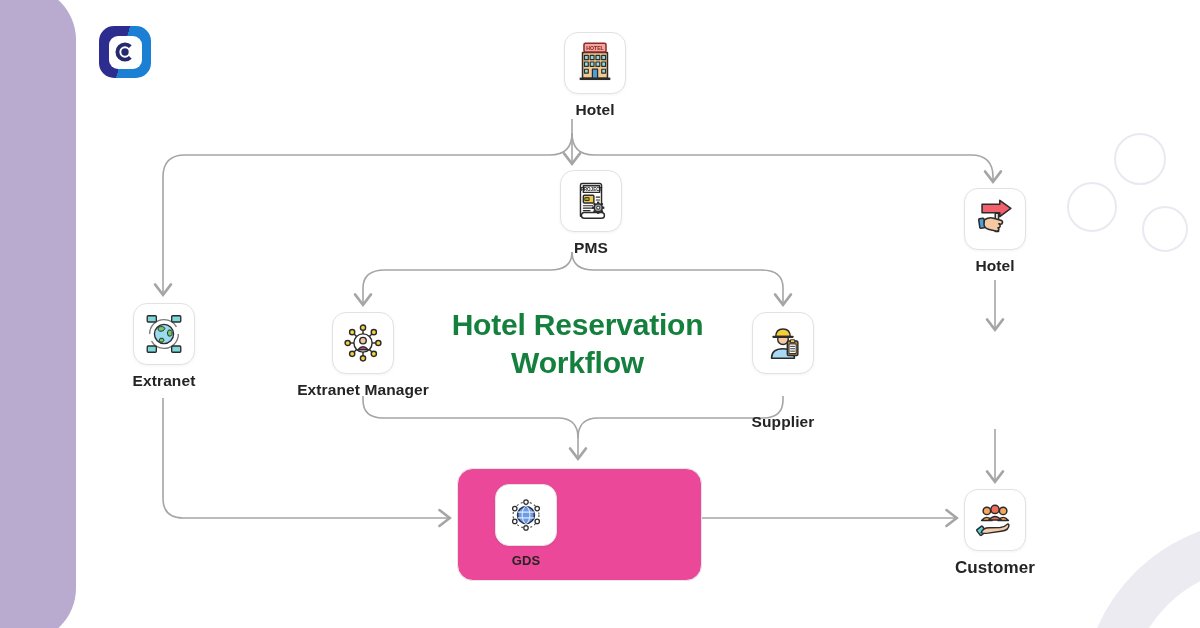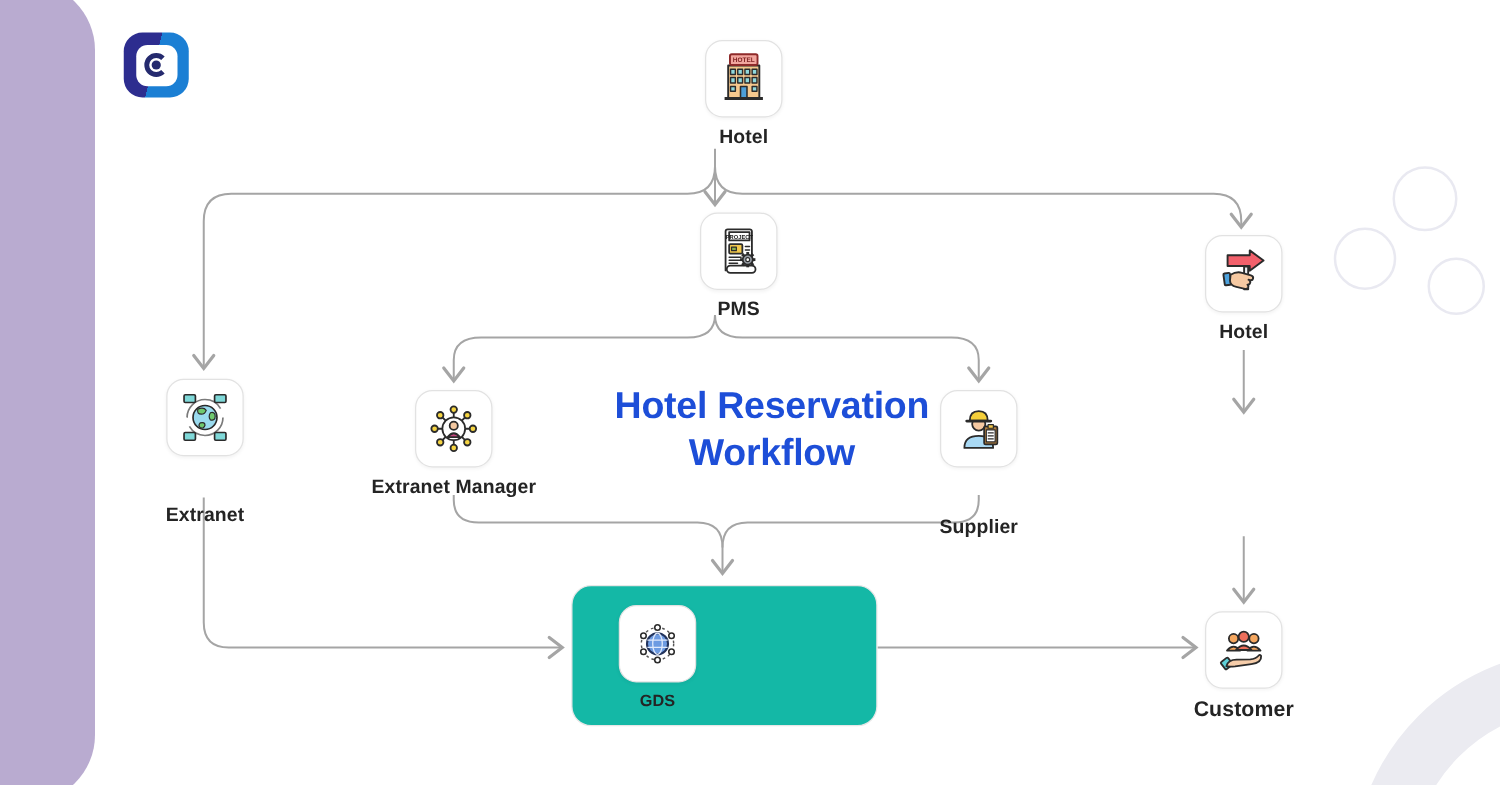--- a/index.html
+++ b/index.html
@@ -26,25 +26,25 @@
   .node{position:absolute;z-index:2;display:flex;flex-direction:column;align-items:center;width:62px;}
   .card{width:62px;height:62px;background:#fff;border:1.5px solid #e2e2e2;border-radius:14px;
         box-sizing:border-box;display:flex;align-items:center;justify-content:center;
         box-shadow:0 1px 3px rgba(0,0,0,0.05);}
   .label{margin-top:7px;font-size:15.5px;font-weight:700;color:#242424;white-space:nowrap;
          letter-spacing:0.1px;text-align:center;}
   .label-sm{font-size:13px;}
   .label-xs{font-size:17px;}
   
   .group-box{position:absolute;left:457px;top:468px;width:245px;height:113px;z-index:2;
-             background:#14b8a6;border:1.5px solid #e7e7e7;border-radius:16px;box-sizing:border-box;}
+             background:#ec4899;border:1.5px solid #e7e7e7;border-radius:16px;box-sizing:border-box;}
   .group-box .node{z-index:3;}
   
   .title{position:absolute;left:395px;top:306px;width:365px;z-index:2;text-align:center;
-         font-size:30px;line-height:38px;font-weight:800;color:#1d4ed8;letter-spacing:-0.2px;margin-left:40px;}
+         font-size:30px;line-height:38px;font-weight:800;color:#15803d;letter-spacing:-0.2px;}
 </style>
 </head>
 <body>
 
 <div class="canvas">
 
   <div class="side-band"></div>
   <div class="deco-circle deco-c1"></div>
   <div class="deco-circle deco-c2"></div>
   <div class="deco-circle deco-c3"></div>
@@ -135,21 +135,21 @@
           </g>
           <circle r="4.2" fill="#9aa0a8" stroke="#2b2b2b" stroke-width="1.5"></circle>
           <circle r="1.6" fill="#fff" stroke="#2b2b2b" stroke-width="1"></circle>
         </g>
         <text x="24.5" y="13.4" font-size="4.8" font-weight="bold" text-anchor="middle" fill="#1d1d1d" font-family="Liberation Sans, sans-serif">PROJECT</text>
       </svg>
     </div>
     <div class="label">PMS</div>
   </div>
 
-  <div class="node" style="left:133px;top:303px;gap:32px;">
+  <div class="node" style="left:133px;top:303px;">
     <div class="card">
       <svg viewBox="0 0 48 48" width="46" height="46">
         <circle cx="24" cy="24" r="15" fill="none" stroke="#7a7a7a" stroke-width="1.4" pathLength="60" stroke-dasharray="25 5"></circle>
         <g stroke="#2b2b2b" stroke-width="1.4">
           <rect x="6.5" y="5" width="9.5" height="6.5" rx="1" fill="#7fd8d8"></rect>
           <rect x="32" y="5" width="9.5" height="6.5" rx="1" fill="#7fd8d8"></rect>
           <rect x="6.5" y="36.5" width="9.5" height="6.5" rx="1" fill="#7fd8d8"></rect>
           <rect x="32" y="36.5" width="9.5" height="6.5" rx="1" fill="#7fd8d8"></rect>
           <circle cx="24" cy="24" r="10" fill="#9adbef"></circle>
           <path d="M18,17 q5,-2 7,1 q-1,3.2 -4,3.2 q-4,0 -3,-4.2 z" fill="#6fc96f" stroke-width="1"></path>

